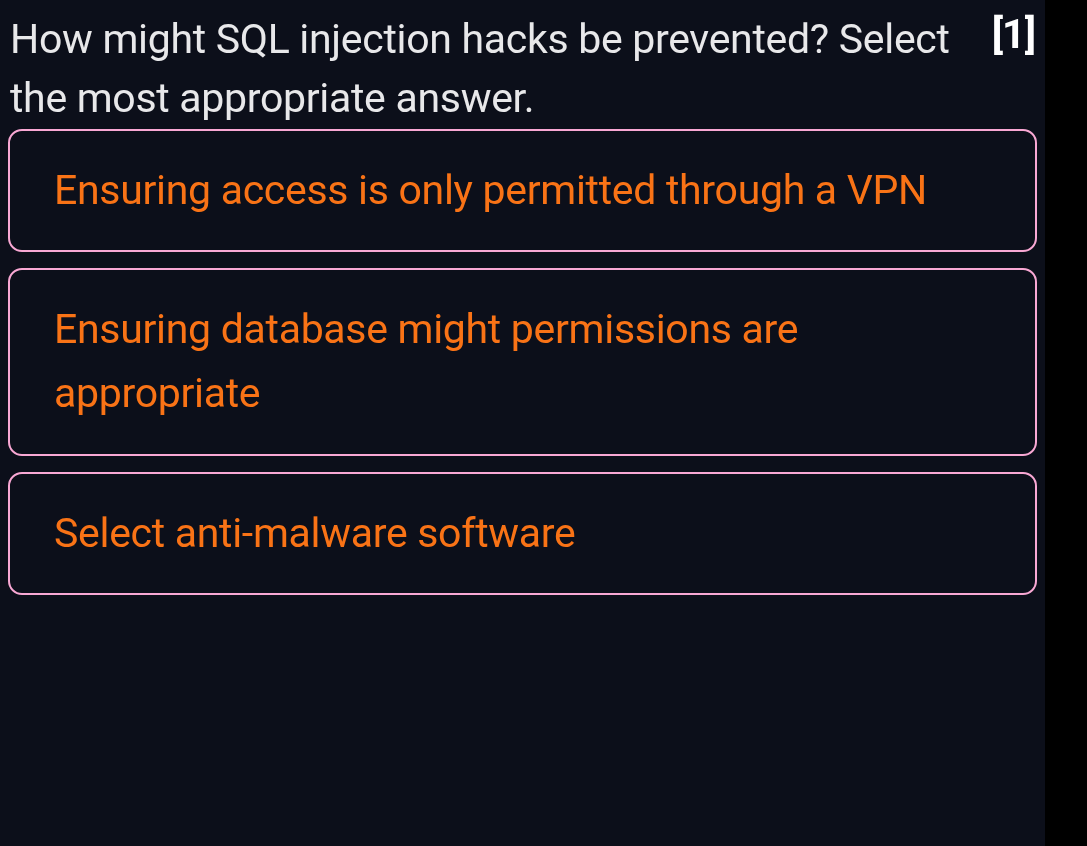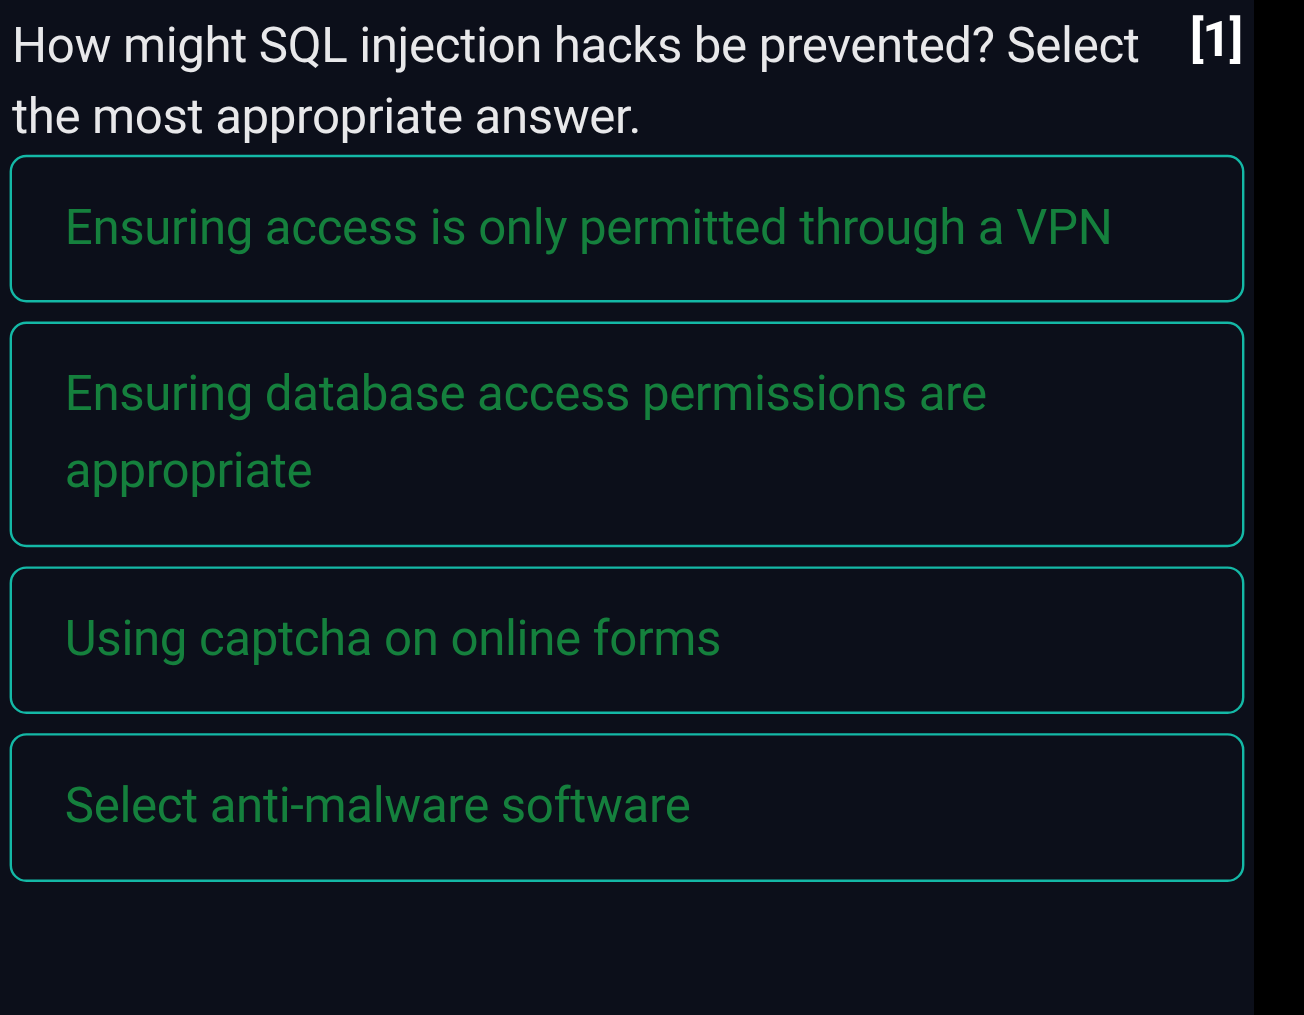--- a/index.html
+++ b/index.html
@@ -42,24 +42,24 @@
       letter-spacing: -1px;
       white-space: nowrap;
     }
     .options-list {
       display: flex;
       flex-direction: column;
       gap: 16px;
     }
     .option-button {
       background-color: #0c0f1a;
-      border: 2px solid #14b8a6;
+      border: 2px solid #f9a8d4;
       border-radius: 14px;
       padding: 28px 44px;
-      color: #15803d;
+      color: #f97316;
       font-size: 41px;
       font-weight: 400;
       line-height: 1.55;
       letter-spacing: -0.3px;
       text-align: left;
       cursor: pointer;
       font-family: inherit;
       width: 100%;
     }
   </style>
@@ -69,22 +69,19 @@
 <div class="container">
   <div class="question-header">
     <div class="question-text">How might SQL injection hacks be prevented? Select the most appropriate answer.</div>
     <div class="question-number">[1]</div>
   </div>
   <div class="options-list">
     <button class="option-button">
       <span>Ensuring access is only permitted through a VPN</span>
     </button>
     <button class="option-button">
-      <span>Ensuring database access permissions are appropriate</span>
-    </button>
-    <button class="option-button">
-      <span>Using captcha on online forms</span>
+      <span>Ensuring database might permissions are appropriate</span>
     </button>
     <button class="option-button">
       <span>Select anti-malware software</span>
     </button>
   </div>
 </div>
 
 </body></html>

